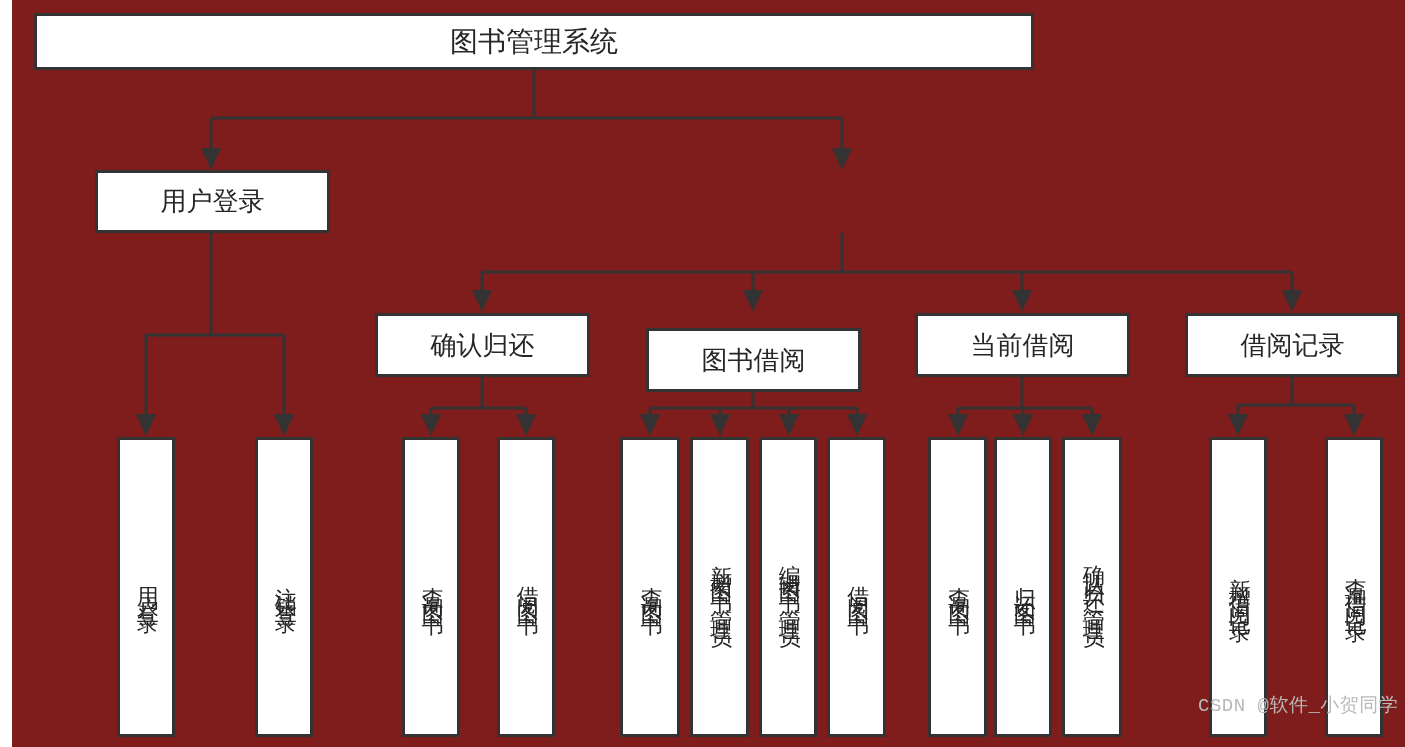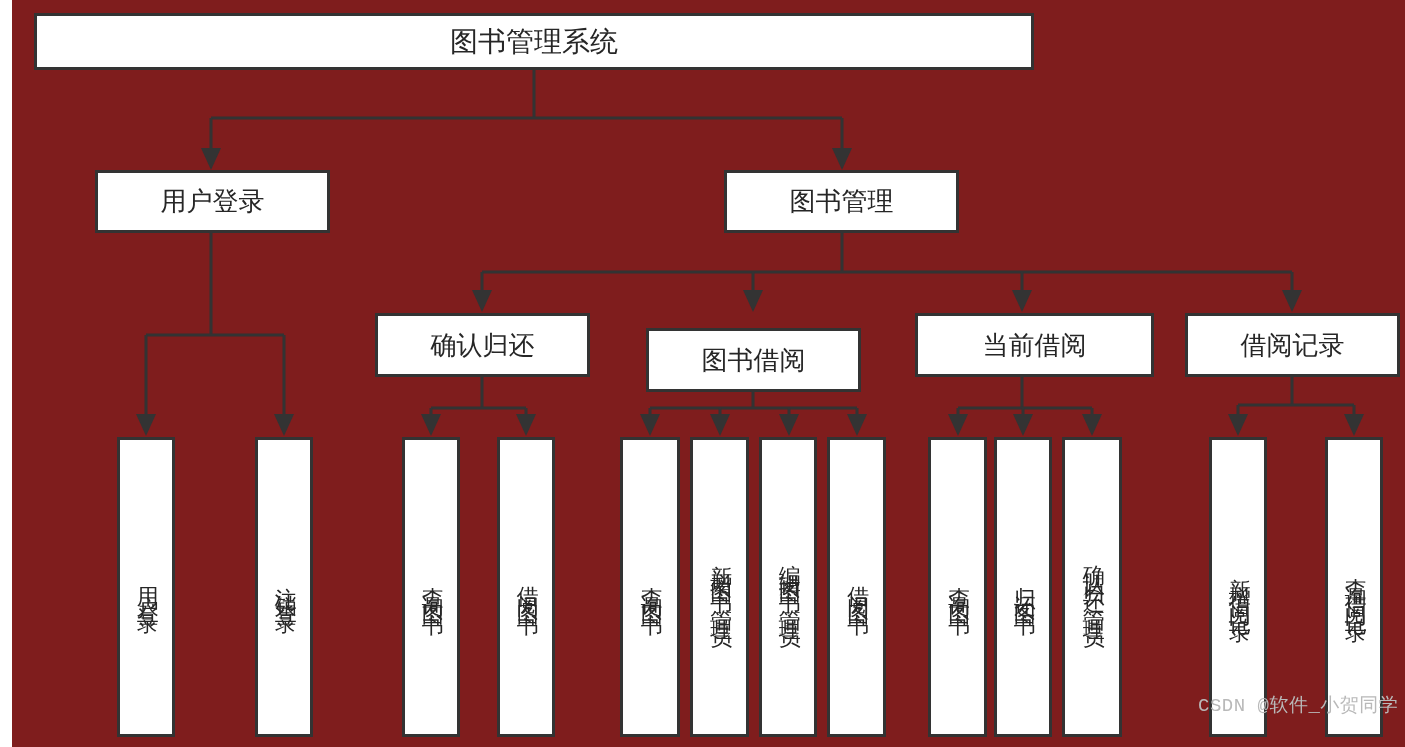--- a/index.html
+++ b/index.html
@@ -89,31 +89,28 @@
     </g>
   </svg>
 
   <div class="node root-node" style="left:22px;top:13px;width:1000px;height:57px;">
     <span class="lbl">图书管理系统</span>
   </div>
 
   <div class="node hnode" style="left:83px;top:170px;width:235px;height:63px;">
     <span class="lbl">用户登录</span>
   </div>
-  <div class="node hnode" style="left:712px;top:170px;width:235px;height:63px;">
-    <span class="lbl">图书管理</span>
-  </div>
 
   <div class="node hnode" style="left:363px;top:313px;width:215px;height:64px;">
     <span class="lbl">确认归还</span>
   </div>
   <div class="node hnode" style="left:634px;top:328px;width:215px;height:64px;">
     <span class="lbl">图书借阅</span>
   </div>
-  <div class="node hnode" style="left:903px;top:313px;width:239px;height:64px;">
+  <div class="node hnode" style="left:903px;top:313px;width:215px;height:64px;">
     <span class="lbl">当前借阅</span>
   </div>
   <div class="node hnode" style="left:1173px;top:313px;width:215px;height:64px;">
     <span class="lbl">借阅记录</span>
   </div>
 
   <div class="node vnode" style="left:105px;top:437px;width:58px;height:300px;">
     <span class="vlbl">用户登录</span>
   </div>
   <div class="node vnode" style="left:243px;top:437px;width:58px;height:300px;">

